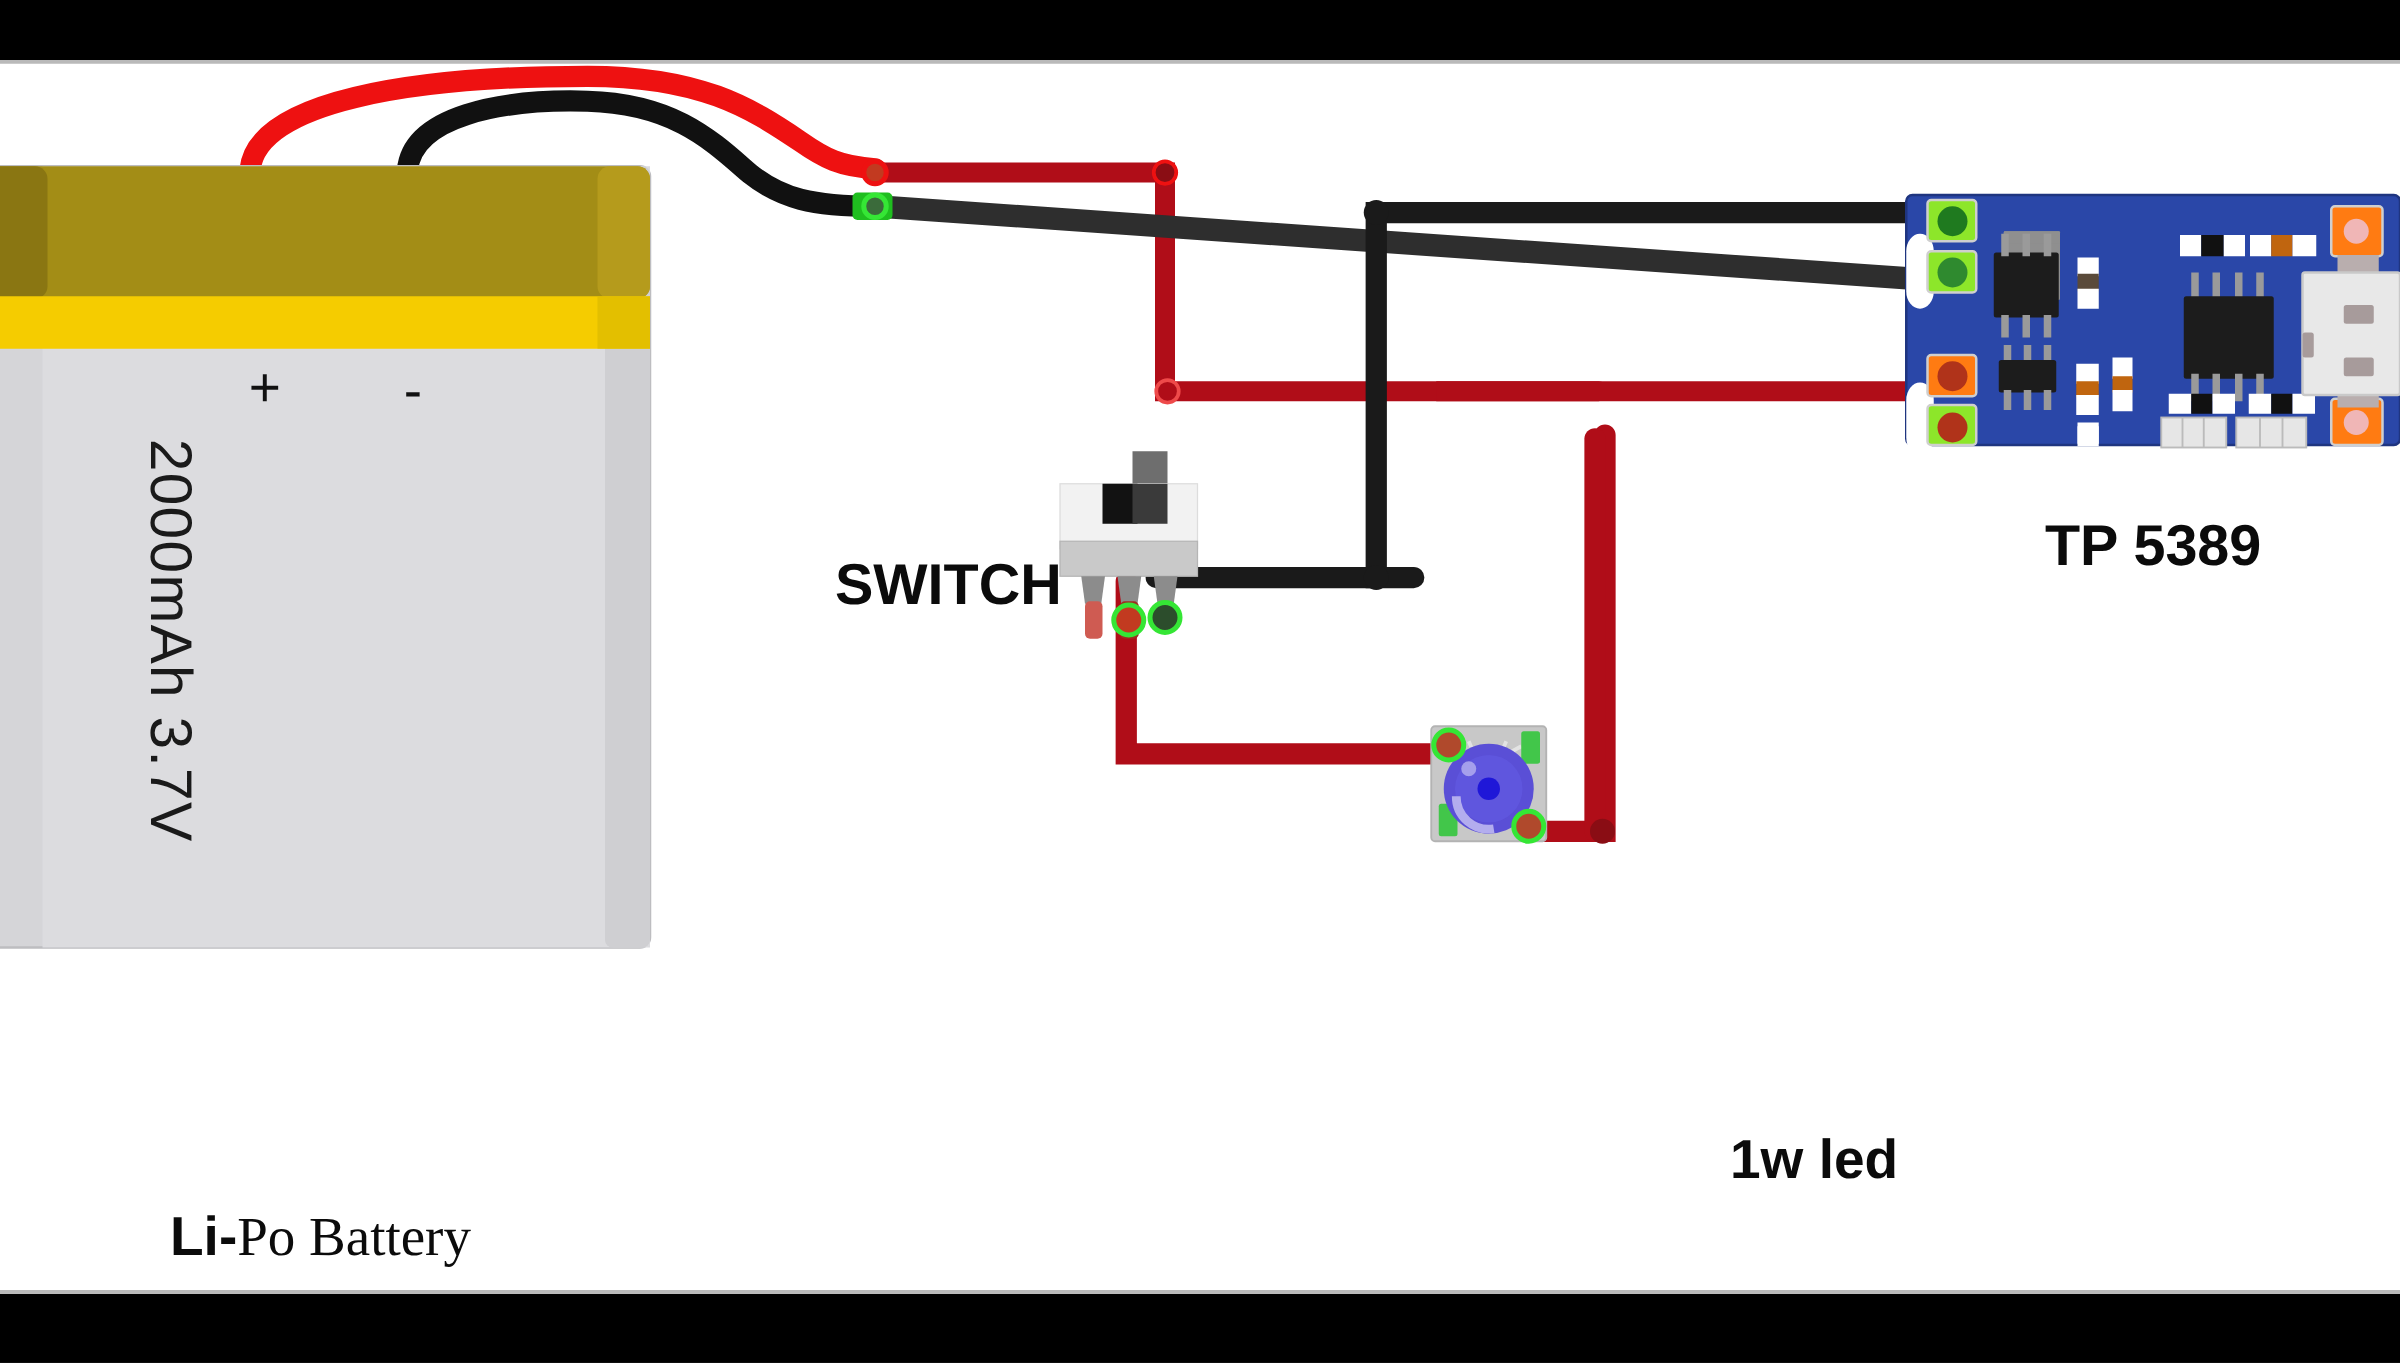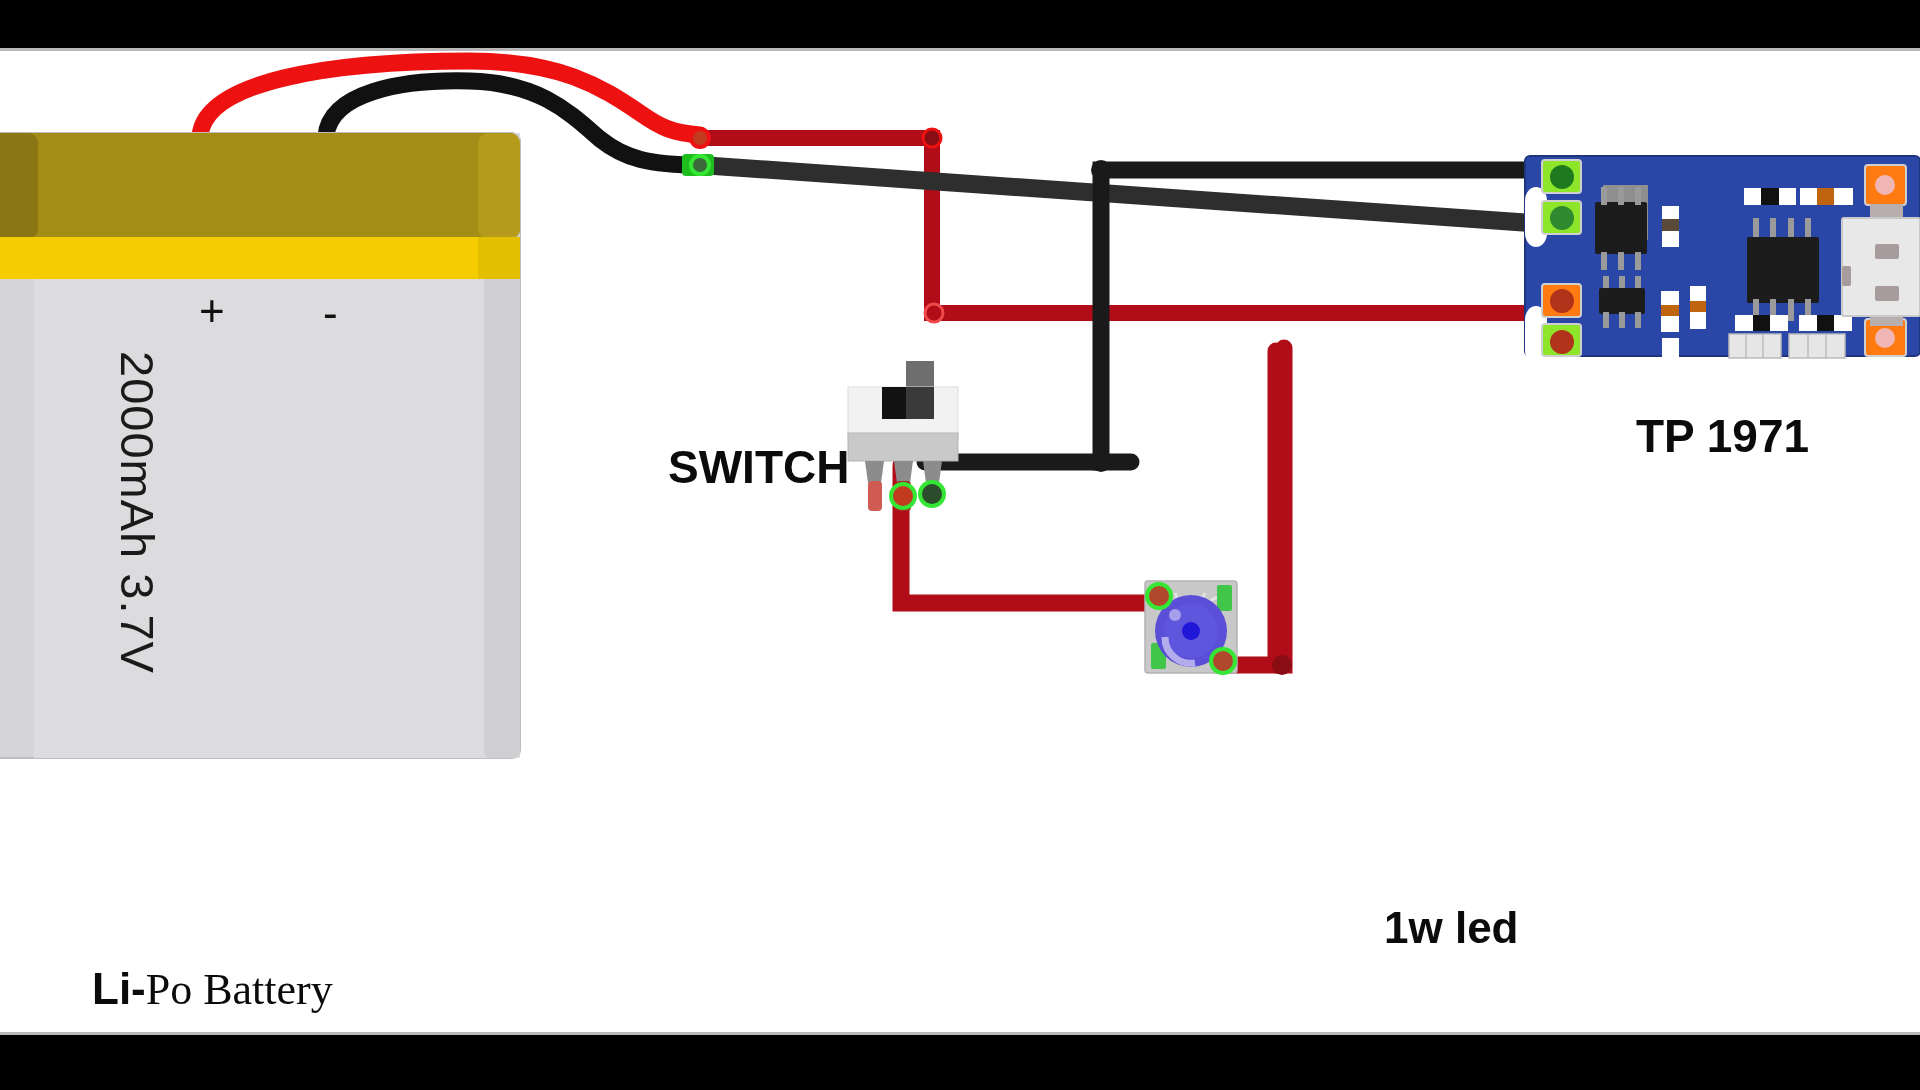--- a/index.html
+++ b/index.html
@@ -14,21 +14,21 @@
   #bar-top{top:0;height:48px;}
   #bar-bot{top:1035px;height:55px;}
 
   svg.layer{position:absolute;left:0;top:0;width:1920px;height:987px;overflow:visible;}
 
   .lbl{position:absolute;color:#0b0b0b;white-space:nowrap;}
   #label-switch{left:668px;top:389px;font-size:46px;font-weight:bold;letter-spacing:0px;}
   #label-tp4056{left:1636px;top:358px;font-size:46px;font-weight:bold;}
   #label-led{left:1384px;top:832px;font-size:44px;font-weight:bold;margin-top:20px;}
   #label-battery{left:92px;top:913px;font-size:44px;font-family:"Liberation Serif",serif;}
-  #label-battery .bd{font-family:"Liberation Sans",sans-serif;font-weight:bold;}
+  #label-battery .bd{font-family:"Liberation Sans",sans-serif;font-weight:bold;margin-left:44px;}
   .term{position:absolute;font-size:44px;font-weight:normal;color:#111;}
   #term-plus{left:199px;top:235px;}
   #term-minus{left:323px;top:237px;}
   #batt-text{position:absolute;left:165px;top:300px;width:420px;
              transform-origin:0 0;transform:rotate(90deg);
              font-size:47px;color:#1a1a1a;letter-spacing:1px;}
 </style>
 </head>
 <body>
 
@@ -241,18 +241,18 @@
         <path d="M 20,56 a 26,26 0 0 0 30,26" fill="none" stroke="#c3bdf2" stroke-width="7" opacity="0.85"></path>
         <circle cx="30" cy="34" r="6" fill="#b7b1ef" opacity="0.8"></circle>
         <circle cx="46" cy="50" r="9" fill="#1f17d8"></circle>
 
         <circle cx="14" cy="15" r="12" fill="#b0492c" stroke="#35e635" stroke-width="4"></circle>
         <circle cx="78" cy="80" r="12" fill="#b0492c" stroke="#35e635" stroke-width="4"></circle>
       </g>
     </svg>
 
     <div class="lbl" id="label-switch">SWITCH</div>
-    <div class="lbl" id="label-tp4056">TP 1971</div>
+    <div class="lbl" id="label-tp4056">TP 5389</div>
     <div class="lbl" id="label-led">1w led</div>
     <div class="lbl" id="label-battery"><span class="bd">Li-</span><span>Po Battery</span></div>
 
   </div>
 </div>
 
 </body></html>

